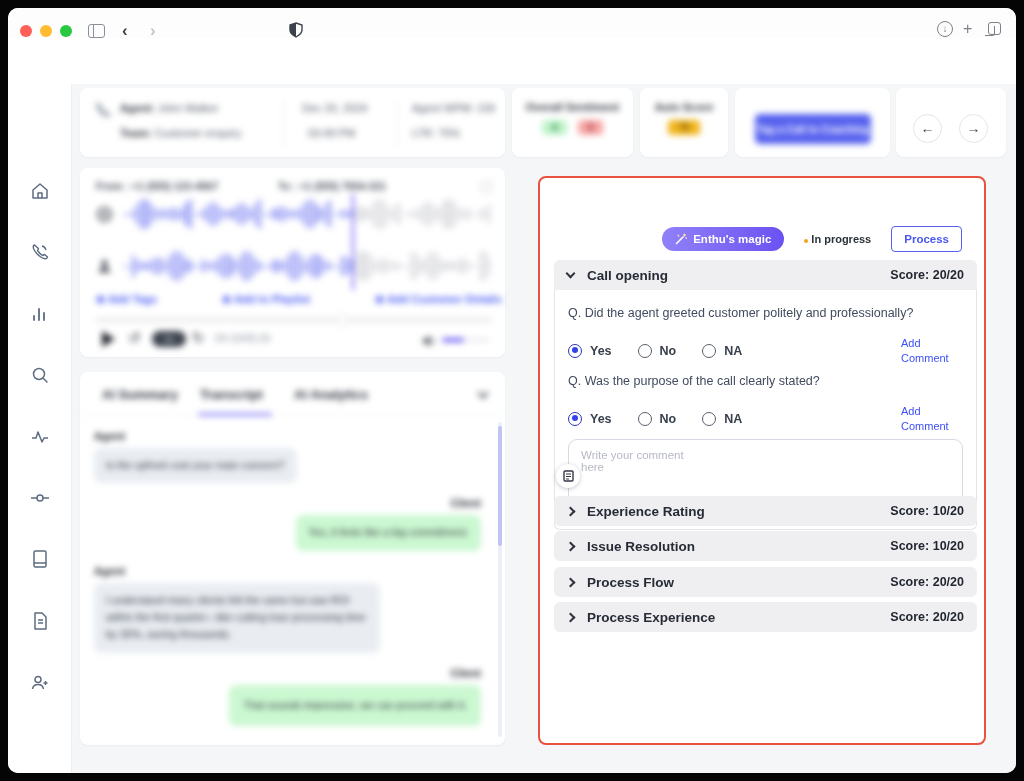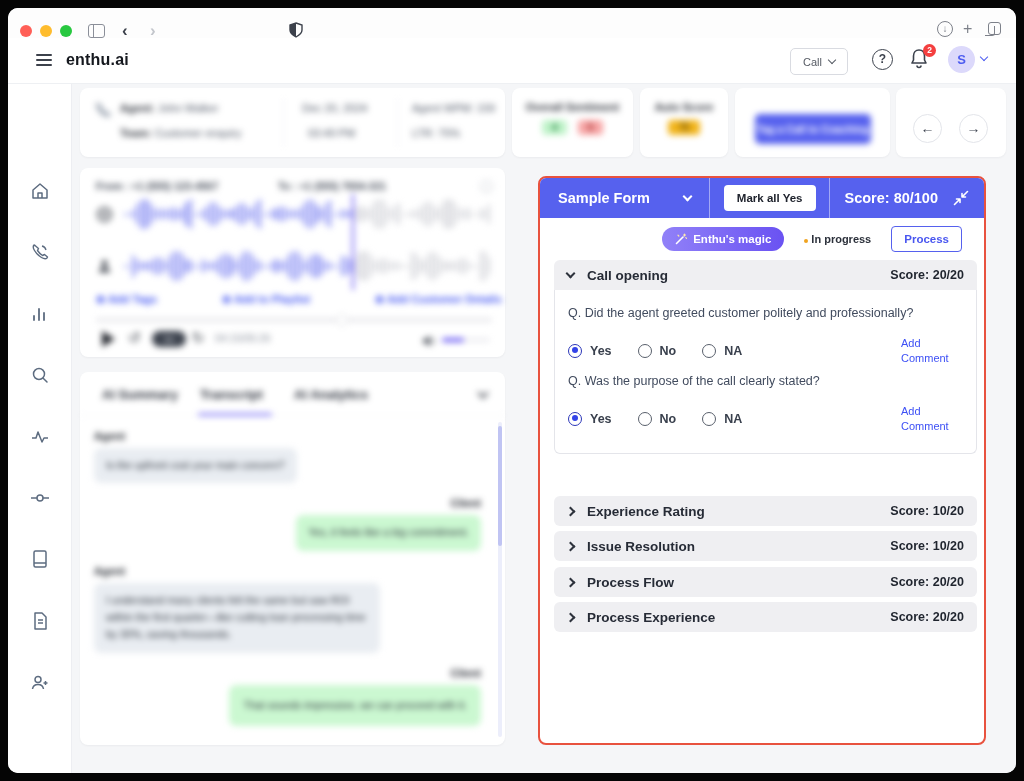--- a/index.html
+++ b/index.html
@@ -153,42 +153,20 @@
           <path d="M7 1 L13 3 V8 C13 11.8 7 15 7 15 C7 15 1 11.8 1 8 V3 Z" fill="none" stroke="#3c414b" stroke-width="1.4"></path>
           <path d="M7 1 L1 3 V8 C1 11.8 7 15 7 15 Z" fill="#3c414b"></path>
         </svg>
     <span class="chrome-ic dl-circ">↓</span>
     <span class="chrome-ic plus-ic">+</span>
     <span class="chrome-ic tabs-ic">
           <span></span>
         </span>
   </div>
 
-  <div class="appheader">
-    <span class="hamburger">
-          <i></i>
-          <i></i>
-          <i></i>
-        </span>
-    <span class="logo">enthu.ai</span>
-    <div class="call-dd">
-      <span>Call</span>
-      <span class="chev"></span>
-    </div>
-    <span class="help-ic">?</span>
-    <div class="bell-wrap">
-      <svg width="20" height="22" viewBox="0 0 20 22">
-            <path d="M10 3 C6.5 3 4.5 5.5 4.5 9 V13 L3 16 H17 L15.5 13 V9 C15.5 5.5 13.5 3 10 3 Z" fill="none" stroke="#3c424d" stroke-width="1.6" stroke-linejoin="round"></path>
-            <path d="M8 18.5 a2 2 0 0 0 4 0" fill="none" stroke="#3c424d" stroke-width="1.6"></path>
-          </svg>
-      <span class="badge">2</span>
-    </div>
-    <span class="avatar">S</span>
-    <span class="chev av-chev" style="border-right:1.6px solid #4d5cf0;border-bottom:1.6px solid #4d5cf0;"></span>
-  </div>
 
   <div class="sidebar">
     <span class="side-ic" style="top:93px;">
           <svg width="20" height="20" viewBox="0 0 20 20">
             <path d="M3 9 L10 3 L17 9 V17 H3 Z M8 17 V12 H12 V17" fill="none" stroke="currentColor" stroke-width="1.5" stroke-linejoin="round"></path>
           </svg>
         </span>
     <span class="side-ic" style="top:154px;">
           <svg width="20" height="20" viewBox="0 0 20 20">
             <path d="M4 3 C3 4 3 6 4.5 8.5 C6 11 9 14 11.5 15.5 C14 17 16 17 17 16 L17.5 15 L14.5 12.5 L12.5 13.5 C11 12.5 8.5 10 7.5 8.5 L8.5 6.5 L5 3.5 Z" fill="none" stroke="currentColor" stroke-width="1.4" stroke-linejoin="round"></path>
@@ -523,31 +501,20 @@
         <div class="msg-label right">Client</div>
         <div class="bubble client" style="padding:12px 14px;">That sounds impressive, we can proceed with it.</div>
       </div>
     </div>
     <span class="t-scroll">
           <span></span>
         </span>
   </div>
 
   <div class="panel">
-    <div class="panel-head">
-      <span class="ph-title">Sample Form</span>
-      <span class="ph-chev"></span>
-      <span class="ph-div"></span>
-      <button class="markall">Mark all Yes</button>
-      <span class="ph-div"></span>
-      <span class="ph-score">Score: 80/100</span>
-      <svg class="compress" width="18" height="18" viewBox="0 0 18 18">
-            <path d="M15.5 2.5 L10 8 M10 8 V4.5 M10 8 H13.5 M2.5 15.5 L8 10 M8 10 H4.5 M8 10 V13.5" fill="none" stroke="#fff" stroke-width="1.6" stroke-linecap="round"></path>
-          </svg>
-    </div>
 
     <div class="magic-row">
       <button class="magic-btn">
         <svg width="12" height="12" viewBox="0 0 12 12">
               <path d="M1.5 10.5 L8 4" stroke="#fff" stroke-width="1.6" stroke-linecap="round"></path>
               <path d="M9.5 1 V3 M8.5 2 H10.5 M10.8 4.6 L11.6 5.4 M3 2.2 L3.8 3" stroke="#ffe9a8" stroke-width="1.2" stroke-linecap="round"></path>
             </svg>
         <span>Enthu's magic</span>
       </button>
       <span class="inprog">
@@ -577,20 +544,30 @@
         <div class="q-text" style="margin-top:-2px;">Q. Was the purpose of the call clearly stated?</div>
         <div class="radio-row" style="margin-bottom:6px;">
           <span class="radio sel"></span>
               <span class="radio-lab">Yes</span>
           <span class="radio"></span>
               <span class="radio-lab">No</span>
           <span class="radio"></span>
               <span class="radio-lab">NA</span>
           <span class="addc">Add Comment</span>
         </div>
+        <div class="comment-wrap">
+          <textarea class="comment-box" placeholder="Write your comment
+here" style=""></textarea>
+          <span class="note-circ">
+                <svg width="11" height="12" viewBox="0 0 11 12">
+                  <rect x="1" y="1" width="9" height="10" rx="1" fill="none" stroke="#343945" stroke-width="1.4"></rect>
+                  <path d="M3 4 H8 M3 6.5 H8 M3 9 H6" stroke="#343945" stroke-width="1.1"></path>
+                </svg>
+              </span>
+        </div>
       </div>
     </div>
 
     <div class="sec" style="top:318px;">
       <div class="sec-head">
             <span class="sec-chev rightc"></span>
         <span class="sec-title">Experience Rating</span>
         <span class="sec-score">Score: 10/20</span>
           </div>
     </div>

